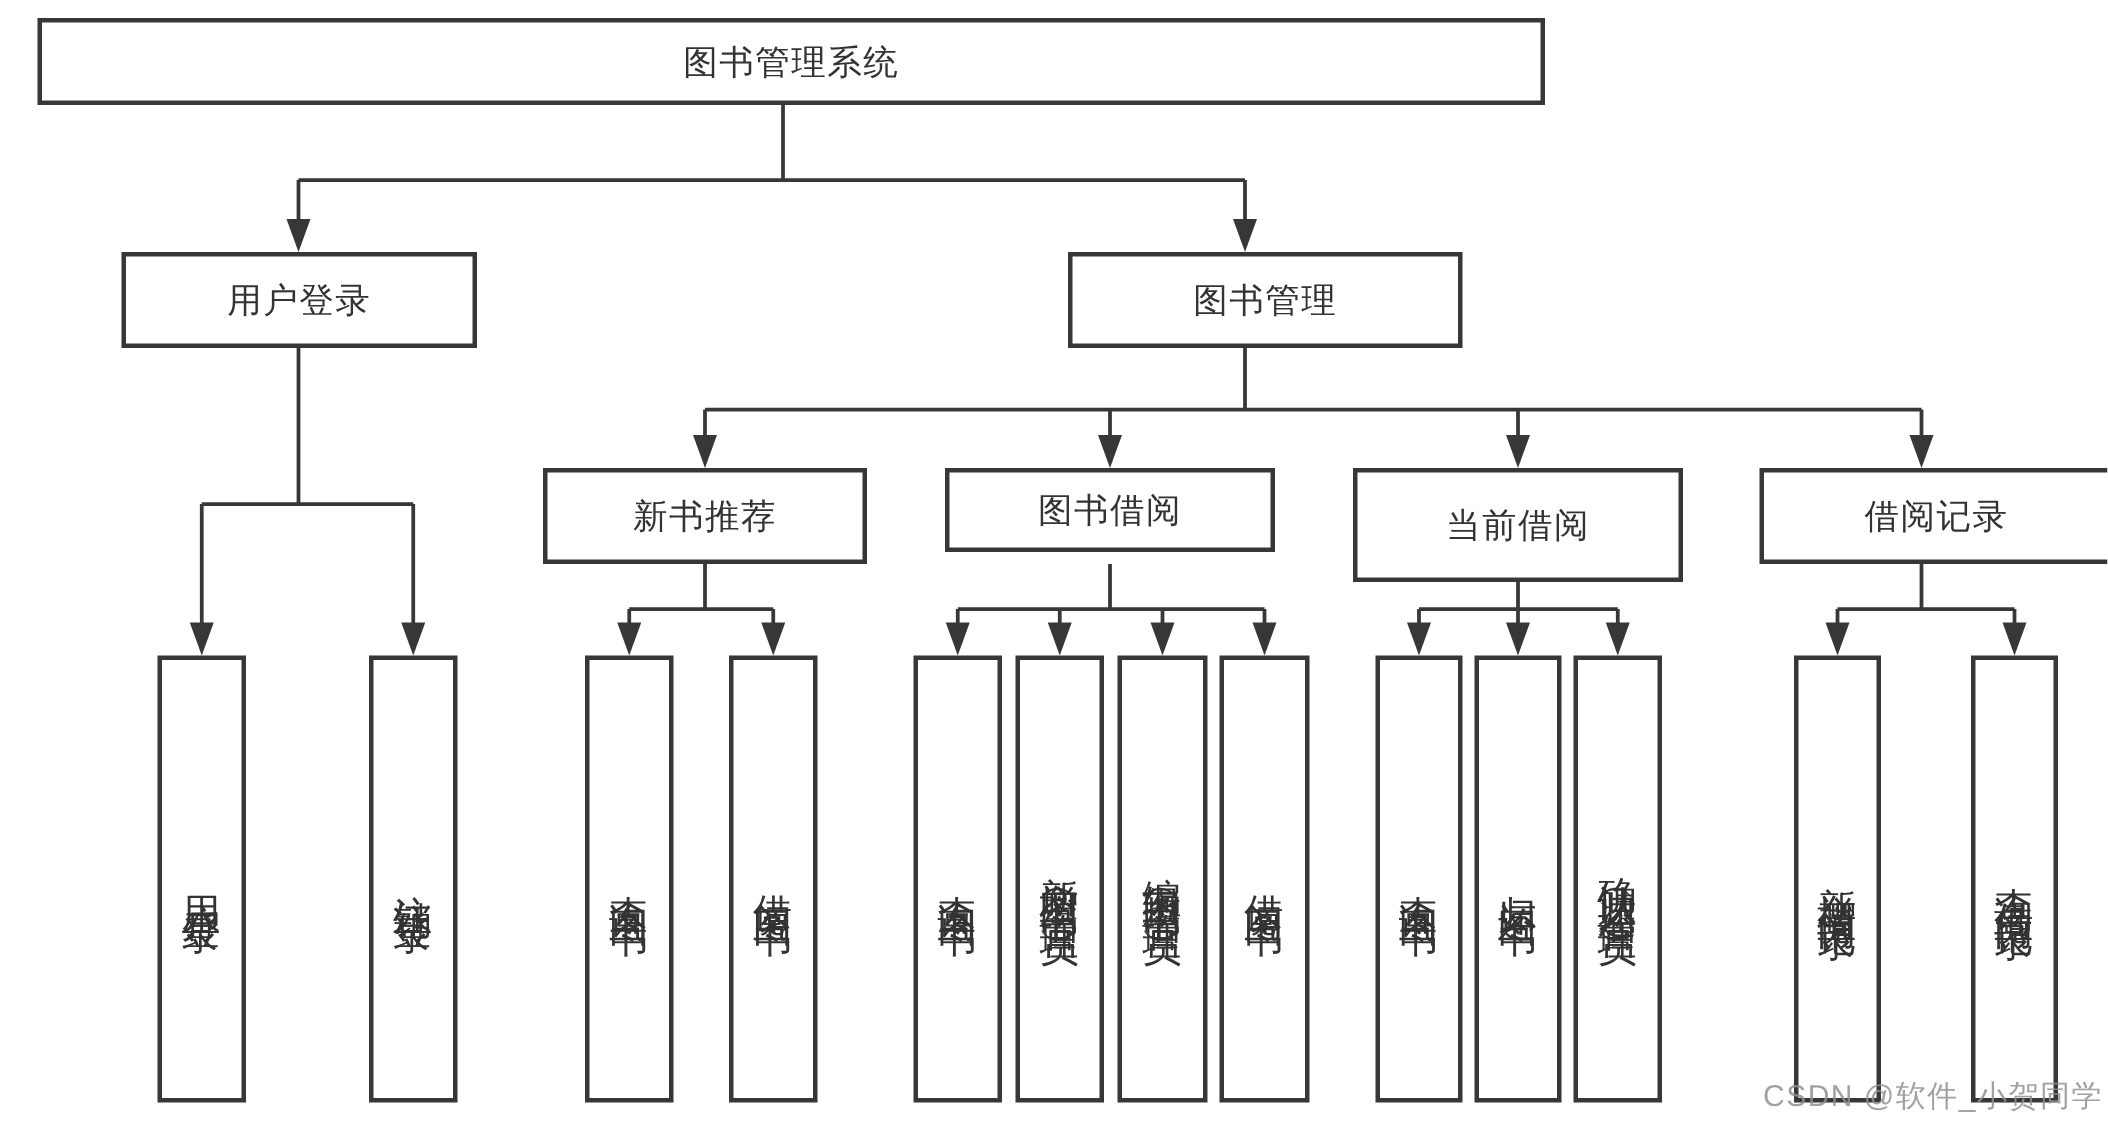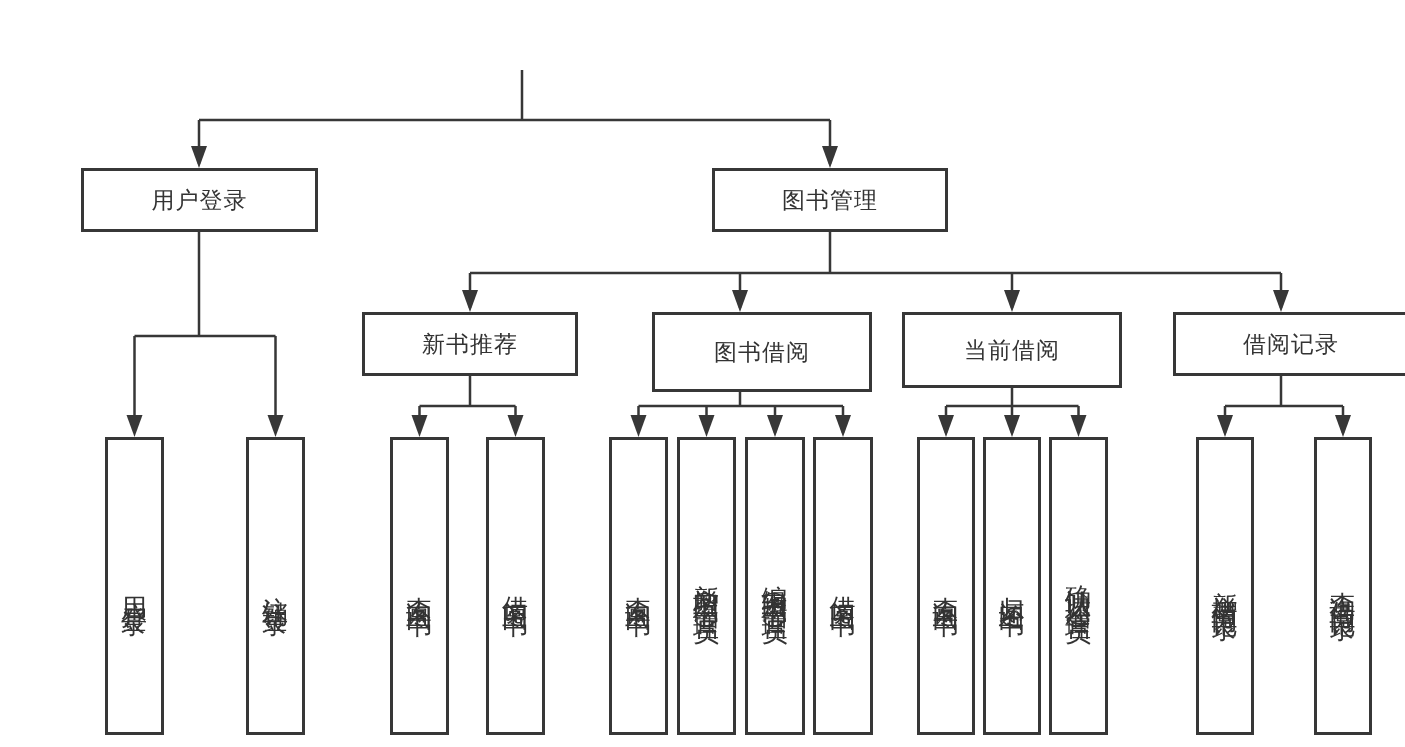--- a/index.html
+++ b/index.html
@@ -58,32 +58,35 @@
       <polygon points="767,415 783,415 775,437"></polygon>
       <polygon points="835,415 851,415 843,437"></polygon>
       <polygon points="938,415 954,415 946,437"></polygon>
       <polygon points="1004,415 1020,415 1012,437"></polygon>
       <polygon points="1070.5,415 1086.5,415 1078.5,437"></polygon>
       <polygon points="1217,415 1233,415 1225,437"></polygon>
       <polygon points="1335,415 1351,415 1343,437"></polygon>
     </g>
   </svg>
 
+  <div class="box hbox" style="left:25px;top:12px;width:1005px;height:58px">
+    <span>图书管理系统</span>
+  </div>
 
   <div class="box hbox" style="left:81px;top:168px;width:237px;height:64px">
     <span>用户登录</span>
   </div>
-  <div class="box hbox" style="left:712px;top:168px;width:236px;height:64px">
+  <div class="box hbox" style="left:712px;top:168px;width:263px;height:64px">
     <span>图书管理</span>
   </div>
 
   <div class="box hbox" style="left:362px;top:312px;width:216px;height:64px">
     <span>新书推荐</span>
   </div>
-  <div class="box hbox" style="left:652px;top:312px;width:220px;height:80px">
+  <div class="box hbox" style="left:630px;top:312px;width:220px;height:56px">
     <span>图书借阅</span>
   </div>
   <div class="box hbox" style="left:902px;top:312px;width:220px;height:76px">
     <span>当前借阅</span>
   </div>
   <div class="box hbox" style="left:1173px;top:312px;width:236px;height:64px">
     <span>借阅记录</span>
   </div>
 
   <div class="box vbox" style="left:105px;top:437px;width:59px;height:298px">
@@ -123,14 +126,15 @@
     <span class="vtext">确认归还（管理员）</span>
   </div>
 
   <div class="box vbox" style="left:1196px;top:437px;width:58px;height:298px">
     <span class="vtext">新增借阅记录</span>
   </div>
   <div class="box vbox" style="left:1314px;top:437px;width:58px;height:298px">
     <span class="vtext">查询借阅记录</span>
   </div>
 
+  <div class="watermark">CSDN @软件_小贺同学</div>
 
 </div>
 
 </body></html>

